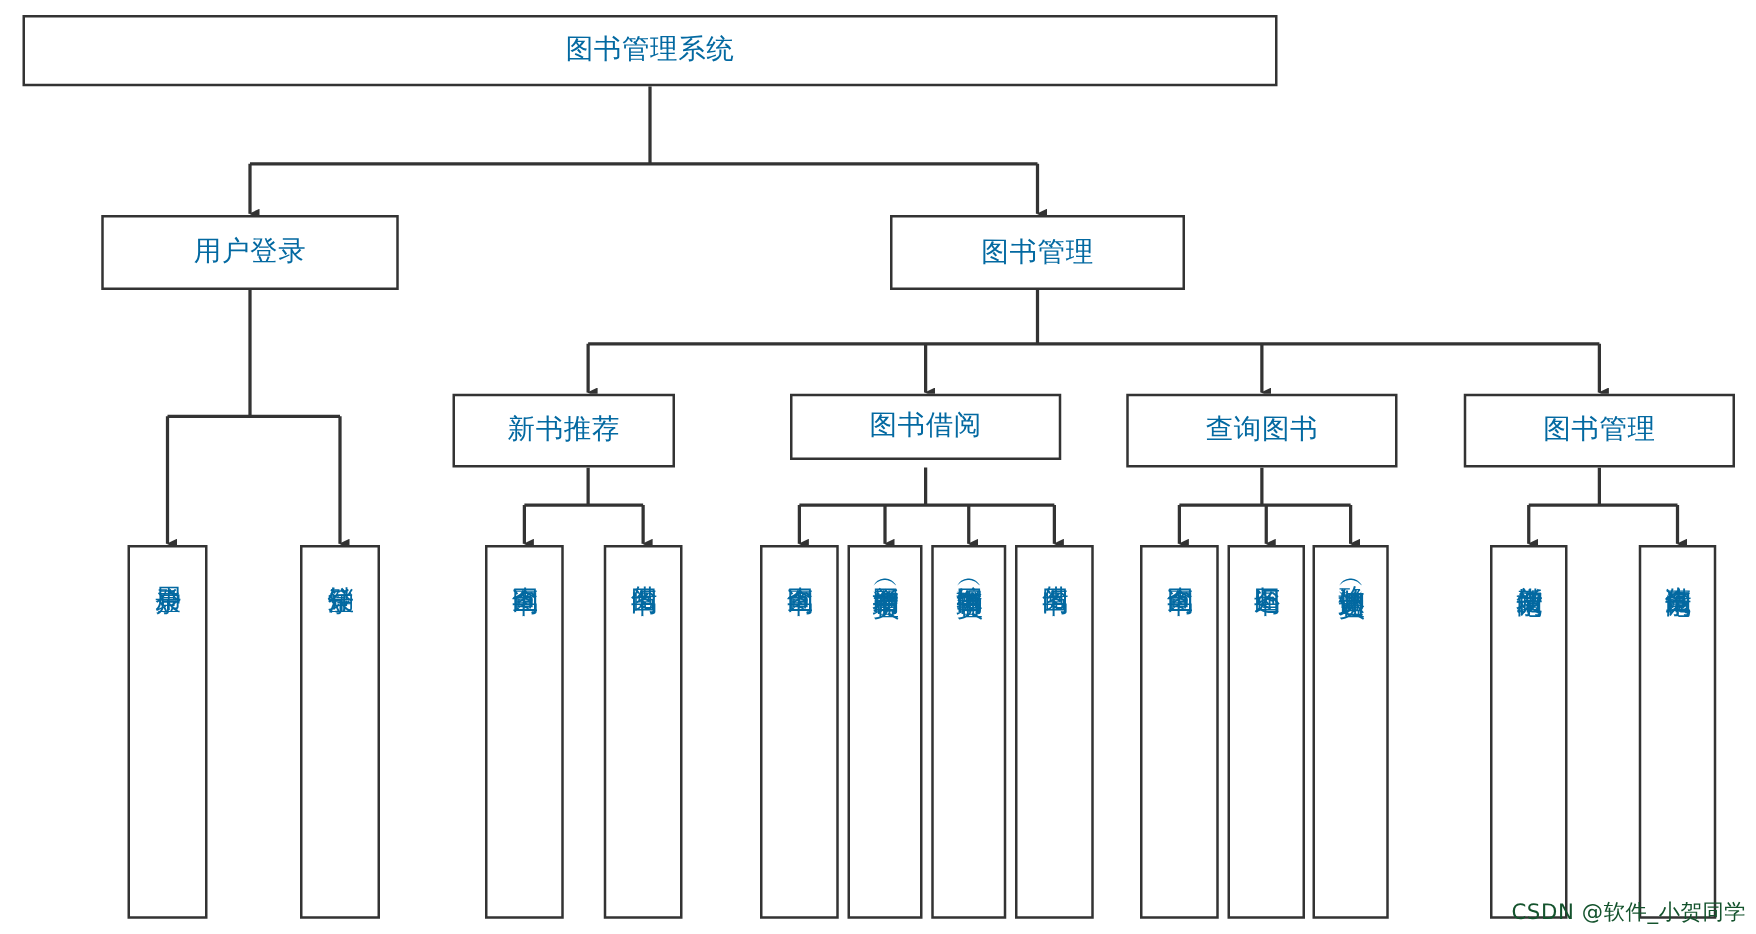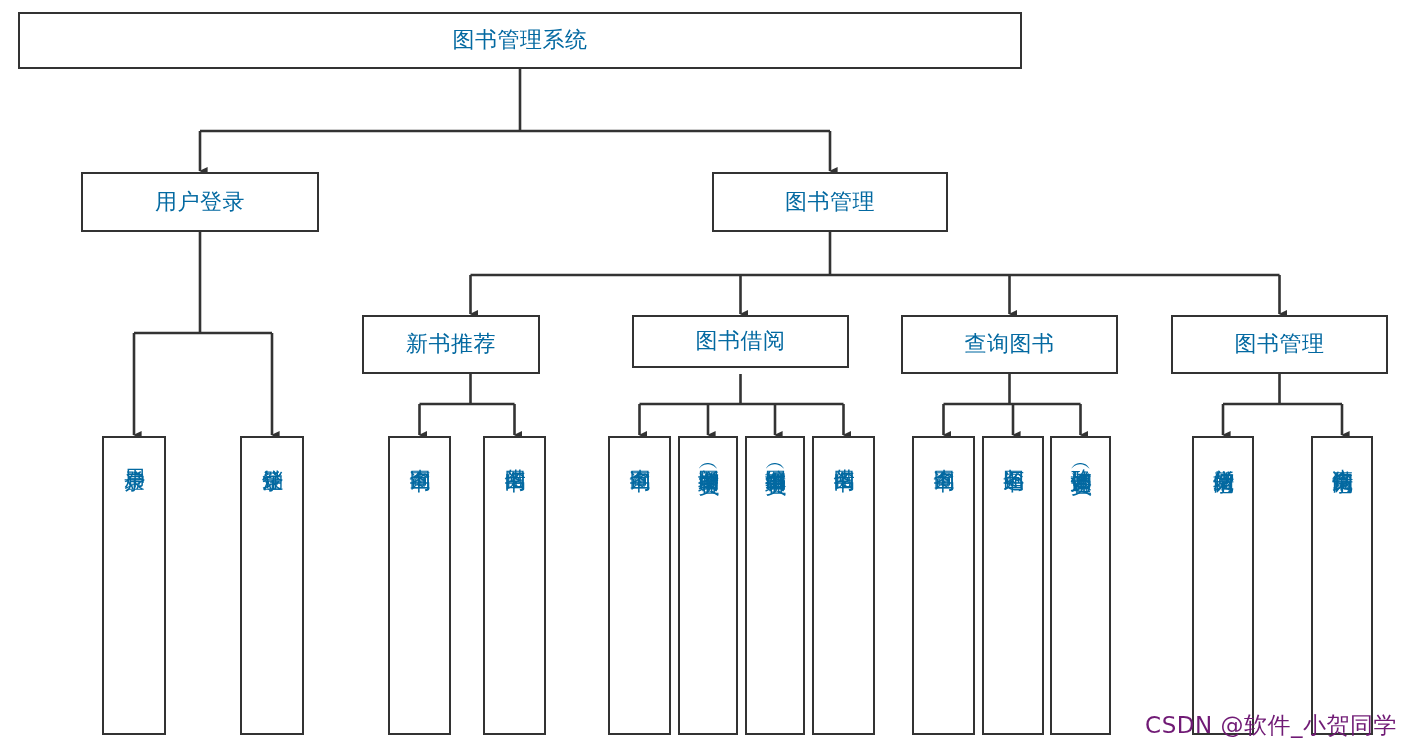--- a/index.html
+++ b/index.html
@@ -55,22 +55,22 @@
     white-space: nowrap;
   }
   
   .node.vert.tall .vlabel {
     font-size: 21px;
   }
   .watermark {
     position: absolute;
     right: 8px;
     bottom: 6px;
-    font-size: 23px;
-    color: #701a75;
+    font-size: 17px;
+    color: #14532d;
     letter-spacing: 0.5px;
     white-space: nowrap;
     user-select: none;
   }
 </style>
 </head>
 <body>
 
 <div id="diagram-root">
 

